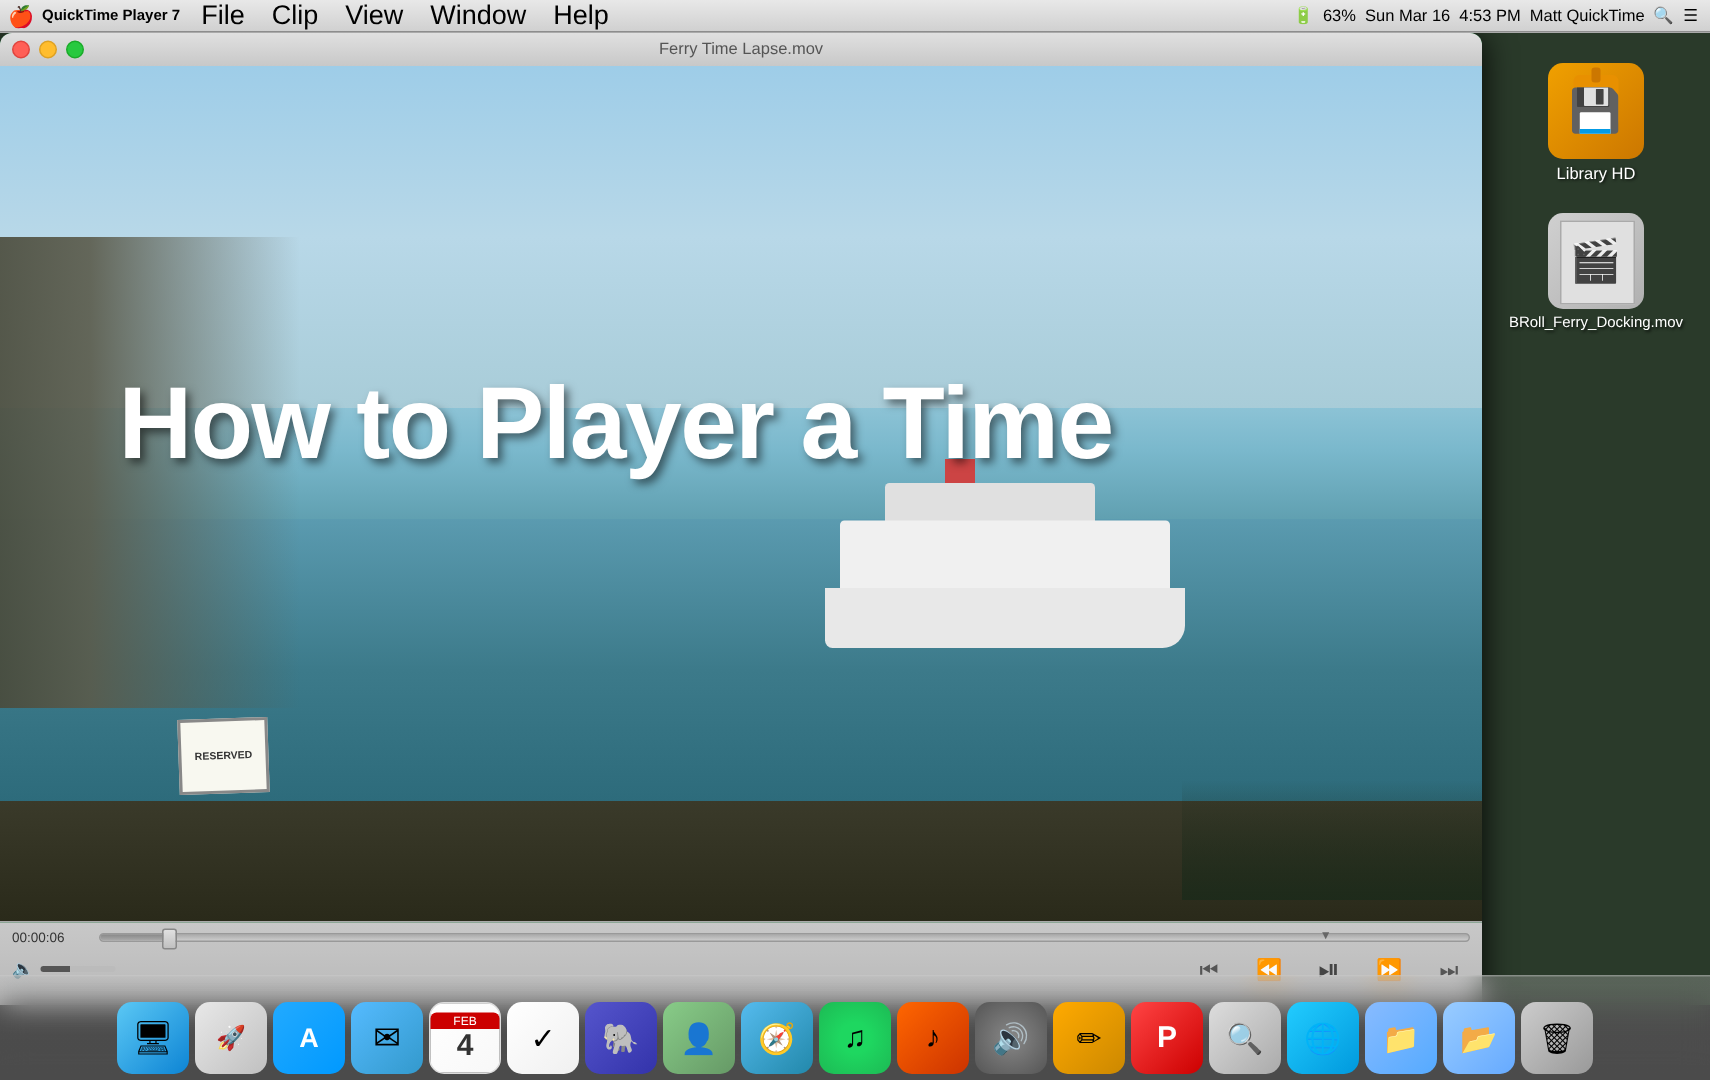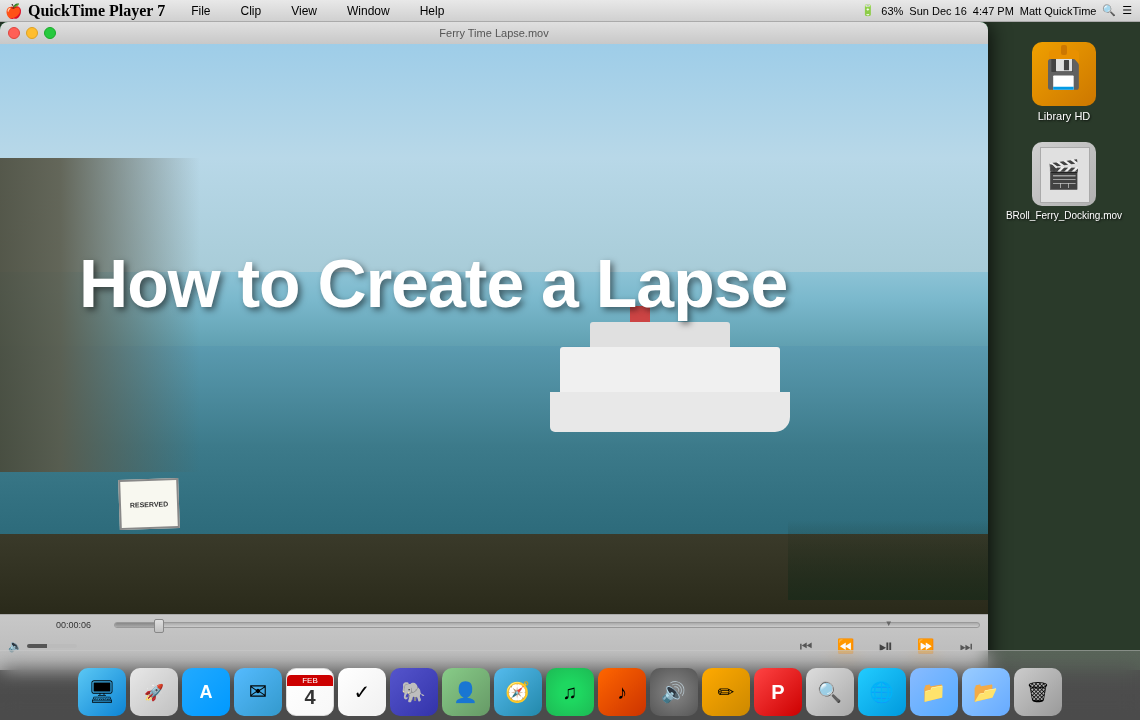--- a/index.html
+++ b/index.html
@@ -24,36 +24,34 @@
       z-index: 100;
       border-bottom: 1px solid #aaa;
     }
     #menubar .apple-logo {
       width: 28px;
       text-align: center;
       font-size: 14px;
       color: #333;
     }
     #menubar .app-name {
-      font-size: 16px;
+      font-size: 10px;
       font-weight: bold;
       color: #000;
       margin-right: 6px;
-      font-family: Liberation Serif, serif;
     }
     #menubar .menu-items {
       display: flex;
       gap: 2px;
     }
     #menubar .menu-item {
-      font-size: 12px;
+      font-size: 18px;
       color: #000;
       padding: 0 8px;
       cursor: pointer;
-      margin-left: 12px;
     }
     #menubar .right-items {
       margin-left: auto;
       display: flex;
       align-items: center;
       gap: 6px;
       font-size: 11px;
       color: #000;
       padding-right: 8px;
     }
@@ -261,21 +259,20 @@
       padding: 0 8px;
     }
 
     
     .progress-bar-container {
       height: 16px;
       display: flex;
       align-items: center;
       gap: 6px;
       padding-top: 4px;
-      margin-left: 48px;
     }
     .time-display {
       font-size: 9px;
       color: #333;
       min-width: 52px;
     }
     .progress-track {
       flex: 1;
       height: 6px;
       background: linear-gradient(to bottom, #aaa, #ccc);
@@ -501,22 +498,22 @@
   <div class="menu-items">
     <span class="menu-item">File</span>
     <span class="menu-item">Clip</span>
     <span class="menu-item">View</span>
     <span class="menu-item">Window</span>
     <span class="menu-item">Help</span>
   </div>
   <div class="right-items">
     <span>🔋</span>
     <span>63%</span>
-    <span>Sun Dec 16</span>
-    <span>4:47 PM</span>
+    <span>Sun Mar 16</span>
+    <span>4:53 PM</span>
     <span>Matt QuickTime</span>
     <span>🔍</span>
     <span>☰</span>
   </div>
 </div>
 
 <div id="desktop">
 
   <div id="qt-window">
 
@@ -541,21 +538,21 @@
         <div class="ferry-top"></div>
         <div class="ferry-body"></div>
         <div class="ferry-hull"></div>
       </div>
 
       <div class="shore"></div>
 
       <div class="reserved-sign">RESERVED</div>
 
       <div class="video-title">
-        <span>How to Create a Lapse</span><br>
+        <span>How to Player a Time</span><br>
       </div>
     </div>
 
     <div id="controls-area">
 
       <div class="progress-bar-container">
         <span class="time-display">00:00:06</span>
         <div class="progress-track">
           <div class="progress-fill"></div>
           <div class="progress-thumb"></div>

